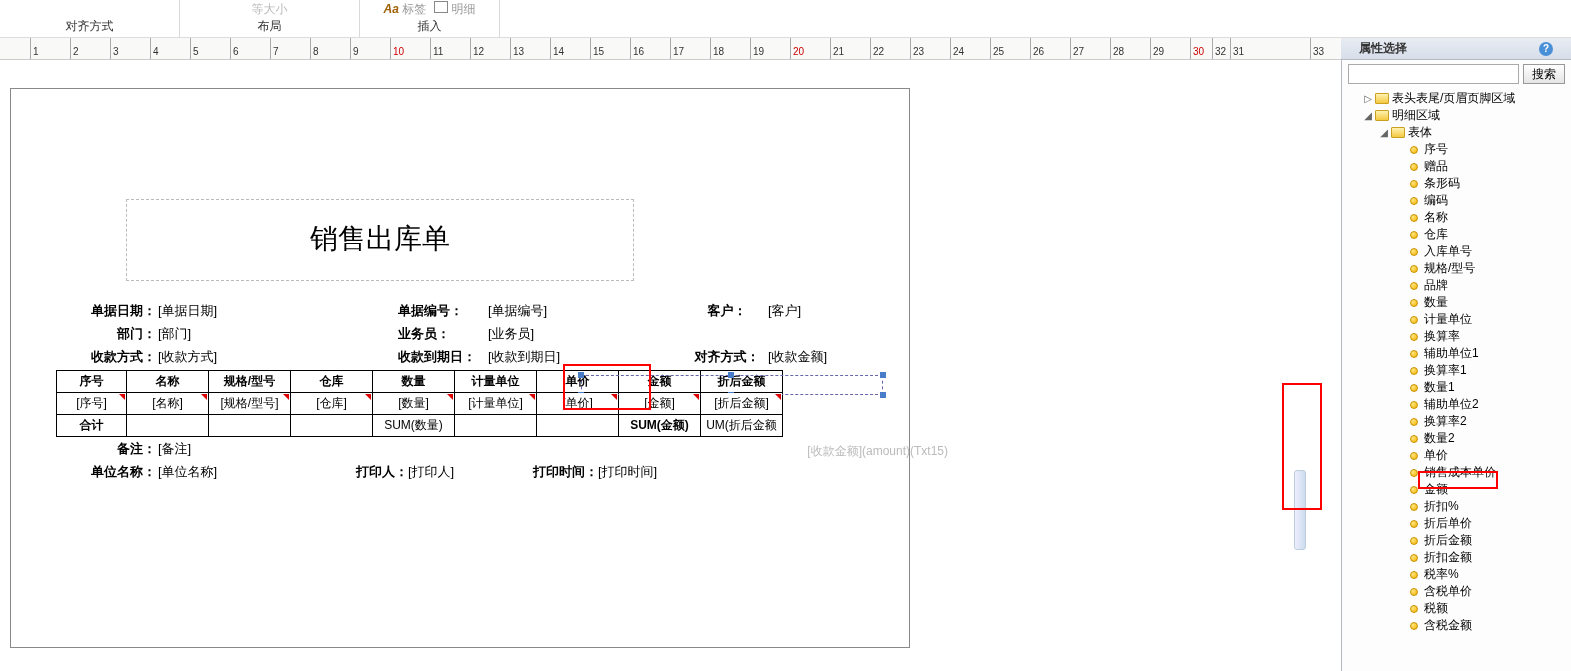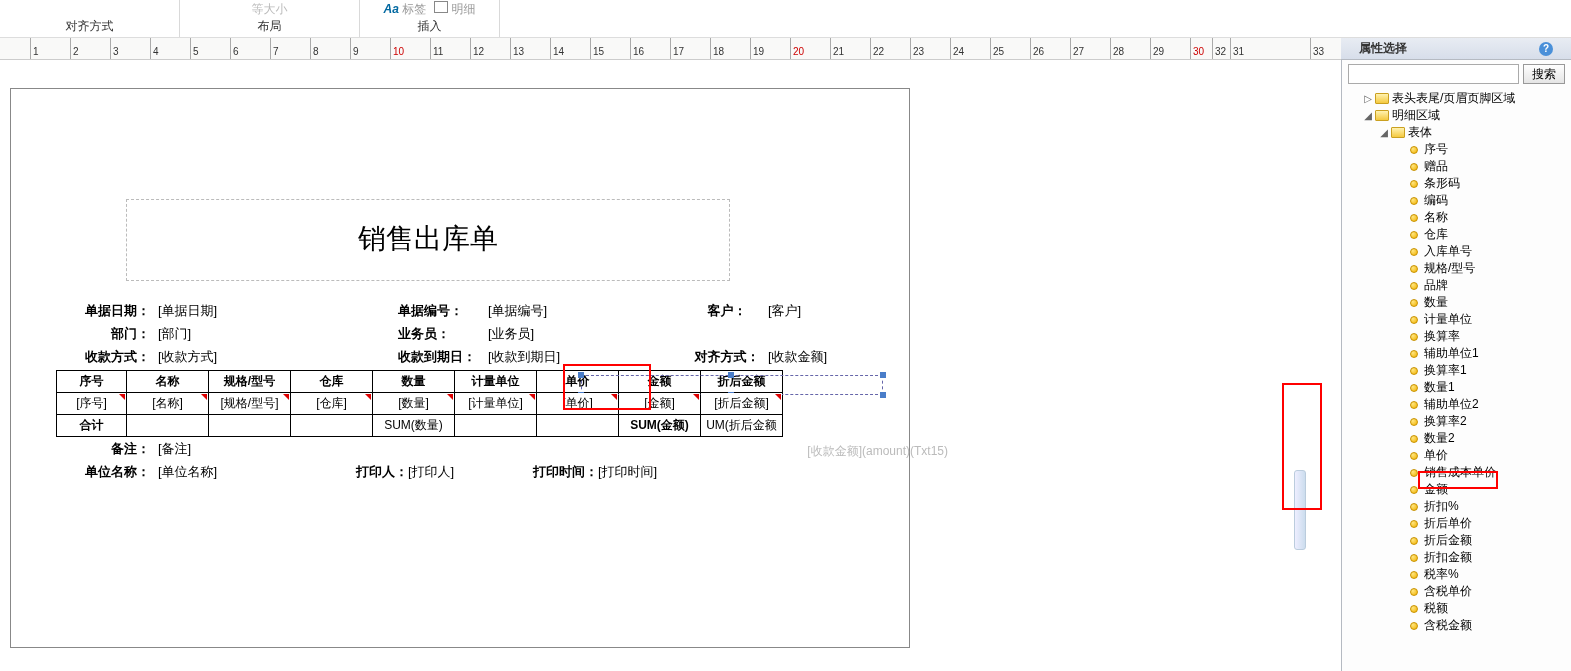--- a/index.html
+++ b/index.html
@@ -5,44 +5,44 @@
 * { box-sizing: border-box; margin: 0; padding: 0; }
 body { font-family: "Microsoft YaHei", SimSun, Arial, sans-serif; font-size: 12px; background: #fff; overflow: hidden; width: 1571px; height: 671px; position: relative; }
 
 
 .toolbar { height: 38px; display: flex; border-bottom: 1px solid #ddd; }
 .toolgroup { border-right: 1px solid #d9d9d9; display: flex; flex-direction: column; align-items:center; justify-content:flex-end; padding: 0 10px 2px 10px; font-size:12px; color:#444; }
 .toolgroup .icons { height:18px; display:flex; gap:8px; align-items:center; color:#999;}
 .toolgroup .label { font-size:12px; color:#333; }
 .tg-wide { min-width:180px;}
 .disabled-txt { color:#bbb; }
-.colored-aa { color:#0369a1; font-style:italic; font-weight:bold;}
+.colored-aa { color:#a16207; font-style:italic; font-weight:bold;}
 .grid-icon { display:inline-block; width:14px;height:12px;border:1px solid #888; background:linear-gradient(#fff 50%, #fff 50%); position:relative;}
 
 
 .ruler-wrap { height:22px; border-bottom:1px solid #ccc; display:flex; }
 .ruler-left { width:0px; }
 .ruler { flex:1; position:relative; background:#f9f9f8; overflow:hidden; font-size:10px;}
 .tick { position:absolute; top:0; height:22px; border-left:1px solid #aaa; }
 .tick span { position:absolute; top:8px; left:2px; font-size:10px; color:#333; white-space:nowrap;}
 .tick.red span{ color:#c00;}
 
 
 .main { position:absolute; top:60px; bottom:0; left:0; right:0; display:flex;}
 .canvas-area { flex:1; background:#fff; position:relative; overflow:auto;}
 .paper { position:absolute; left:10px; top:28px; width:900px; height:560px; border:1px solid #888; background:#fff; }
 
 
 .report { position:absolute; left:45px; top:110px; }
-.title-box { width:604px; border:1px dashed #bbb; text-align:center; padding:20px 0 22px 0; margin-left:70px; margin-bottom:18px;}
+.title-box { width:508px; border:1px dashed #bbb; text-align:center; padding:20px 0 22px 0; margin-left:70px; margin-bottom:18px;}
 .title-box span { font-size:28px; font-family: SimSun, serif; }
 
 .info-grid { font-size:13px; font-weight:bold;}
 .info-row { display:flex; height:23px; align-items:center;}
-.info-cell-l { width:102px; text-align:right; padding-right:8px;}
+.info-cell-l { width:102px; text-align:right; padding-right:2px;}
 .info-cell-l2 { width:90px; text-align:left; padding-right:10px; margin-left:160px;}
 .info-cell-l3 { width:80px; text-align:center; padding-right:2px; margin-left:120px;}
 .info-val { font-weight:normal; min-width:80px;}
 .faded-hint { position:absolute; right:-100px; top:144px; color:#bbb; font-size:12px; font-weight:normal;}
 
 .sel-box { position:absolute; left:525px; top:176px; width:302px; height:20px; border:1px dashed #66a; }
 .sel-handle { position:absolute; width:6px; height:6px; background:#4a7dc9; }
 
 .tbl { border-collapse:collapse; margin-top:2px;}
 .tbl th, .tbl td { border:1px solid #000; font-size:12px; text-align:center; padding:2px 4px; height:20px; font-weight:bold; background:#fff;}

